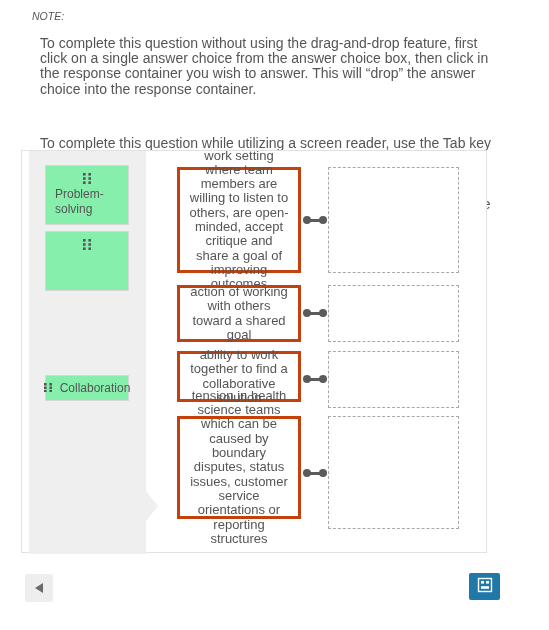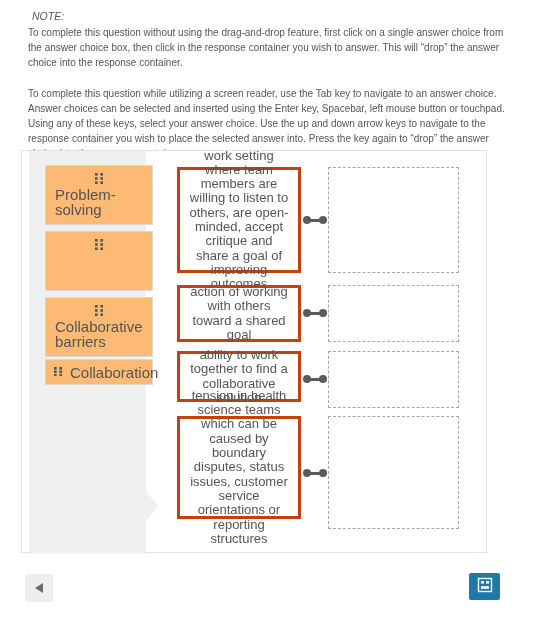--- a/index.html
+++ b/index.html
@@ -24,24 +24,24 @@
     width: 478px;
   }
   .note-label {
     font-style: italic;
     font-size: 10.5px;
     line-height: 15px;
     color: #555;
     margin: 0 0 1px 4px;
   }
   .note-para {
-    font-size: 10px;
+    font-size: 14px;
     line-height: 15.2px;
     color: #555;
-    margin: 0;
+    margin: 12px;
   }
   .note-gap { height: 15px; }
 
   
   #question-container {
     position: absolute;
     left: 21px;
     top: 150px;
     width: 466px;
     height: 403px;
@@ -66,26 +66,26 @@
     width: 0;
     height: 0;
     border-top: 15px solid transparent;
     border-bottom: 15px solid transparent;
     border-left: 12px solid #efefef;
   }
 
   .choice {
     position: absolute;
     left: 16px;
-    width: 108px;
-    background: #fdba74;
+    width: 84px;
+    background: #86efac;
     border: 1px solid #d8d8d8;
     box-sizing: border-box;
     padding: 7px 9px 9px 9px;
-    font-size: 15px;
+    font-size: 12px;
     line-height: 15px;
     color: #555;
     cursor: pointer;
   }
   .choice .handle {
     display: block;
     margin: 0 auto 3px auto;
     width: 9px;
     height: 11px;
   }
@@ -226,35 +226,22 @@
           <rect x="0" y="0" width="2.6" height="2.6" fill="#555"></rect>
           <rect x="5.4" y="0" width="2.6" height="2.6" fill="#555"></rect>
           <rect x="0" y="4.2" width="2.6" height="2.6" fill="#555"></rect>
           <rect x="5.4" y="4.2" width="2.6" height="2.6" fill="#555"></rect>
           <rect x="0" y="8.4" width="2.6" height="2.6" fill="#555"></rect>
           <rect x="5.4" y="8.4" width="2.6" height="2.6" fill="#555"></rect>
         </svg>
       </span>
     </div>
 
-    <div class="choice" style="top:146px;height:60px;">
-      <span class="handle">
-        <svg class="dotgrid" width="9" height="11" viewBox="0 0 9 11" xmlns="http://www.w3.org/2000/svg">
-          <rect x="0" y="0" width="2.6" height="2.6" fill="#555"></rect>
-          <rect x="5.4" y="0" width="2.6" height="2.6" fill="#555"></rect>
-          <rect x="0" y="4.2" width="2.6" height="2.6" fill="#555"></rect>
-          <rect x="5.4" y="4.2" width="2.6" height="2.6" fill="#555"></rect>
-          <rect x="0" y="8.4" width="2.6" height="2.6" fill="#555"></rect>
-          <rect x="5.4" y="8.4" width="2.6" height="2.6" fill="#555"></rect>
-        </svg>
-      </span>
-      <span>Collaborative barriers</span>
-    </div>
-
-    <div class="choice choice-inline" style="top:208px;height:26px;">
+
+    <div class="choice choice-inline" style="top:224px;height:26px;justify-content:center;">
       <span class="handle">
         <svg class="dotgrid" width="9" height="9" viewBox="0 0 9 9" xmlns="http://www.w3.org/2000/svg">
           <rect x="0" y="0" width="2.6" height="2.6" fill="#555"></rect>
           <rect x="5.4" y="0" width="2.6" height="2.6" fill="#555"></rect>
           <rect x="0" y="3.5" width="2.6" height="2.6" fill="#555"></rect>
           <rect x="5.4" y="3.5" width="2.6" height="2.6" fill="#555"></rect>
           <rect x="0" y="7" width="2.6" height="2.6" fill="#555"></rect>
           <rect x="5.4" y="7" width="2.6" height="2.6" fill="#555"></rect>
         </svg>
       </span>

